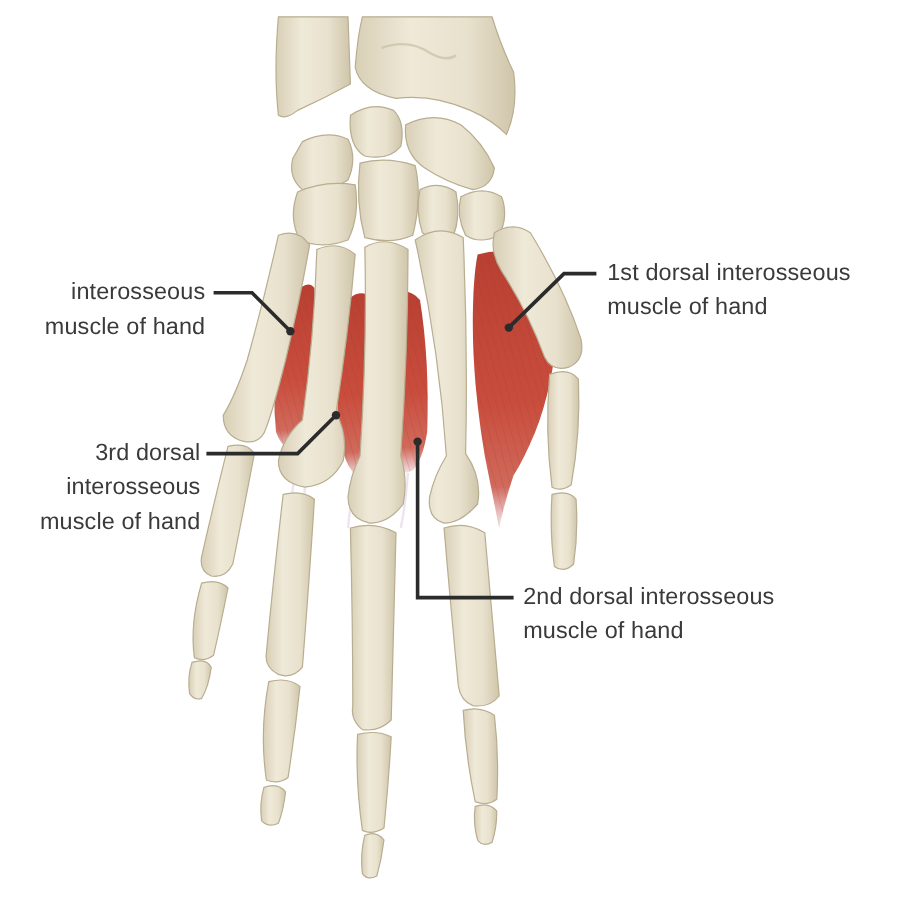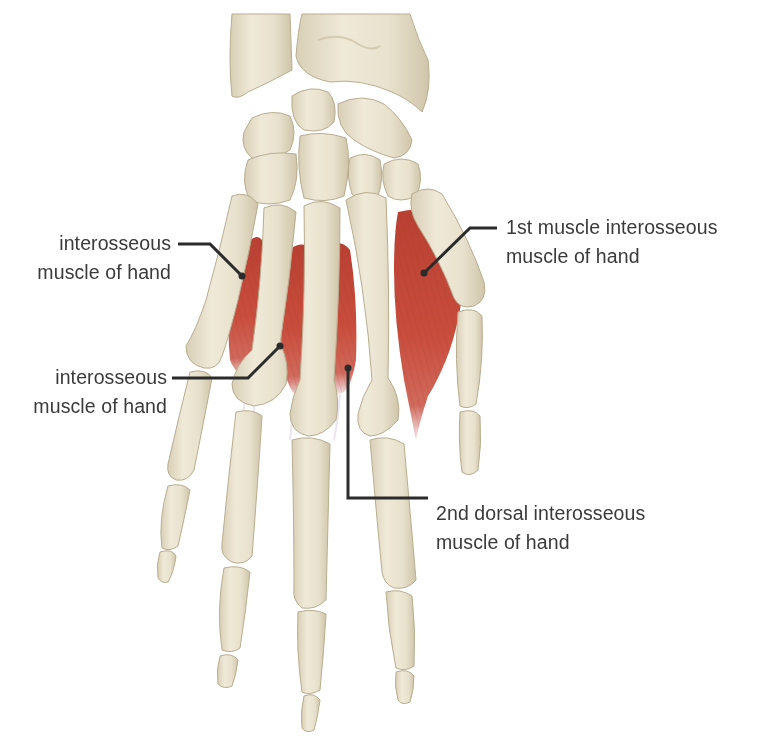--- a/index.html
+++ b/index.html
@@ -128,25 +128,26 @@
     <circle cx="348" cy="368" r="3.5" fill="#2b2b2b" stroke="none"></circle>
   </g>
 </svg>
 
 <div class="label right-align" style="right: 597px; top: 229px;">
   <span>interosseous</span>
   <span>muscle of hand</span>
 </div>
 
 <div class="label right-align" style="right: 601px; top: 363px;">
+  <span>3rd dorsal</span>
   <span>interosseous</span>
   <span>muscle of hand</span>
 </div>
 
 <div class="label left-align" style="left: 506px; top: 213px;">
-  <span>1st muscle interosseous</span>
+  <span>1st dorsal interosseous</span>
   <span>muscle of hand</span>
 </div>
 
-<div class="label left-align" style="left: 436px; top: 499px;">
+<div class="label left-align" style="left: 436px; top: 483px;">
   <span>2nd dorsal interosseous</span>
   <span>muscle of hand</span>
 </div>
 
 </body></html>

